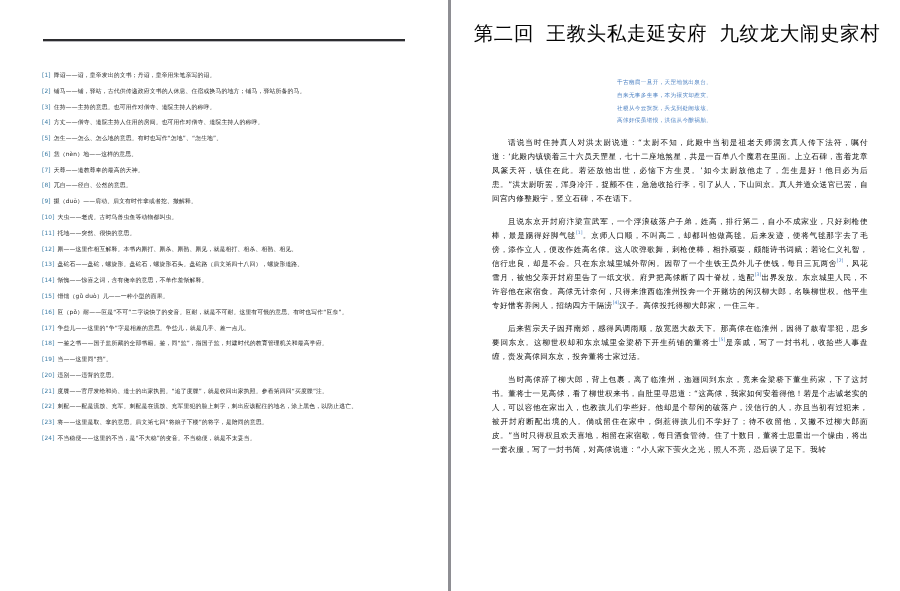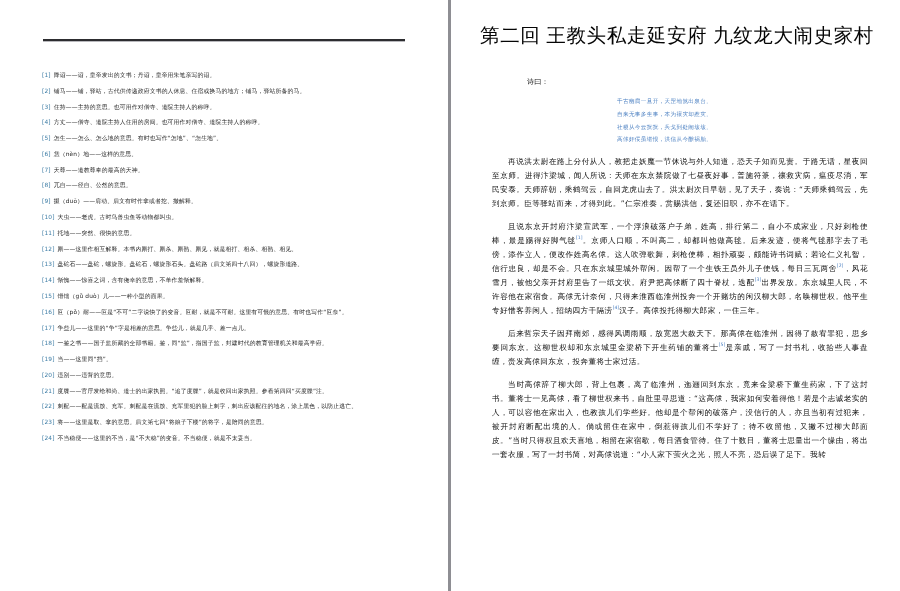--- a/index.html
+++ b/index.html
@@ -99,21 +99,21 @@
   .chapter-title {
     position: absolute;
     left: 0;
     top: 22px;
     width: 446px;
     text-align: center;
     font-size: 19.5px;
     line-height: 26px;
     letter-spacing: 0.6px;
     color: #050505;
-    font-family: Liberation Sans, sans-serif;
+    font-family: Liberation Mono, monospace;
     font-weight: normal;
     margin: 0;
   }
 
   .body-area {
     position: absolute;
     left: 38px;
     top: 76px;
     width: 376px;
   }
@@ -197,29 +197,28 @@
   </div>
 
   <div class="gutter">
     <div class="gutter-line"></div>
   </div>
 
   <div class="page-right">
     <h1 class="chapter-title">第二回 王教头私走延安府 九纹龙大闹史家村</h1>
 
     <div class="body-area">
-      <p class="poem-label">诗曰：</p>
       <div class="poem">
           <div class="poem-line">千古幽扃一旦开，天罡地煞出泉台。</div>
           <div class="poem-line">自来无事多生事，本为禳灾却惹灾。</div>
           <div class="poem-line">社稷从今云扰扰，兵戈到处闹垓垓。</div>
           <div class="poem-line">高俅奸佞虽堪恨，洪信从今酿祸胎。</div>
         </div>
       <div class="paragraphs">
-          <p class="para"><span>再说洪太尉在路上分付从人，教把走妖魔一节休说与外人知道，恐天子知而见责。于路无话，星夜回至京师。进得汴梁城，闻人所说：天师在东京禁院做了七昼夜好事，普施符箓，禳救灾病，瘟疫尽消，军民安泰。天师辞朝，乘鹤驾云，自回龙虎山去了。洪太尉次日早朝，见了天子，奏说：“天师乘鹤驾云，先到京师。臣等驿站而来，才得到此。”仁宗准奏，赏赐洪信，复还旧职，亦不在话下。</span></p>
+          <p class="para"><span>话说当时住持真人对洪太尉说道：“太尉不知，此殿中当初是祖老天师洞玄真人传下法符，嘱付道：‘此殿内镇锁着三十六员天罡星，七十二座地煞星，共是一百单八个魔君在里面。上立石碑，凿着龙章凤篆天符，镇住在此。若还放他出世，必恼下方生灵。’如今太尉放他走了，怎生是好！他日必为后患。”洪太尉听罢，浑身冷汗，捉颤不住，急急收拾行李，引了从人，下山回京。真人并道众送官已罢，自回宫内修整殿宇，竖立石碑，不在话下。</span></p>
           <p class="para"><span>且说东京开封府汴梁宣武军，一个浮浪破落户子弟，姓高，排行第二，自小不成家业，只好刺枪使棒，最是踢得好脚气毬</span><sup class="fn-ref">[1]</sup><span>。京师人口顺，不叫高二，却都叫他做高毬。后来发迹，便将气毬那字去了毛傍，添作立人，便改作姓高名俅。这人吹弹歌舞，刺枪使棒，相扑顽耍，颇能诗书词赋；若论仁义礼智，信行忠良，却是不会。只在东京城里城外帮闲。因帮了一个生铁王员外儿子使钱，每日三瓦两舍</span><sup class="fn-ref">[2]</sup><span>，风花雪月，被他父亲开封府里告了一纸文状。府尹把高俅断了四十脊杖，迭配</span><sup class="fn-ref">[3]</sup><span>出界发放。东京城里人民，不许容他在家宿食。高俅无计奈何，只得来淮西临淮州投奔一个开赌坊的闲汉柳大郎，名唤柳世权。他平生专好惜客养闲人，招纳四方干隔涝</span><sup class="fn-ref">[4]</sup><span>汉子。高俅投托得柳大郎家，一住三年。</span></p>
           <p class="para"><span>后来哲宗天子因拜南郊，感得风调雨顺，放宽恩大赦天下。那高俅在临淮州，因得了赦宥罪犯，思乡要回东京。这柳世权却和东京城里金梁桥下开生药铺的董将士</span><sup class="fn-ref">[5]</sup><span>是亲戚，写了一封书札，收拾些人事盘缠，赍发高俅回东京，投奔董将士家过活。</span></p>
           <p class="para"><span>当时高俅辞了柳大郎，背上包裹，离了临淮州，迤逦回到东京，竟来金梁桥下董生药家，下了这封书。董将士一见高俅，看了柳世权来书，自肚里寻思道：“这高俅，我家如何安着得他！若是个志诚老实的人，可以容他在家出入，也教孩儿们学些好。他却是个帮闲的破落户，没信行的人，亦且当初有过犯来，被开封府断配出境的人。倘或留住在家中，倒惹得孩儿们不学好了；待不收留他，又撇不过柳大郎面皮。”当时只得权且欢天喜地，相留在家宿歇，每日酒食管待。住了十数日，董将士思量出一个缘由，将出一套衣服，写了一封书简，对高俅说道：“小人家下萤火之光，照人不亮，恐后误了足下。我转</span></p>
         </div>
     </div>
   </div>
 
 </div>
 
 </body></html>

